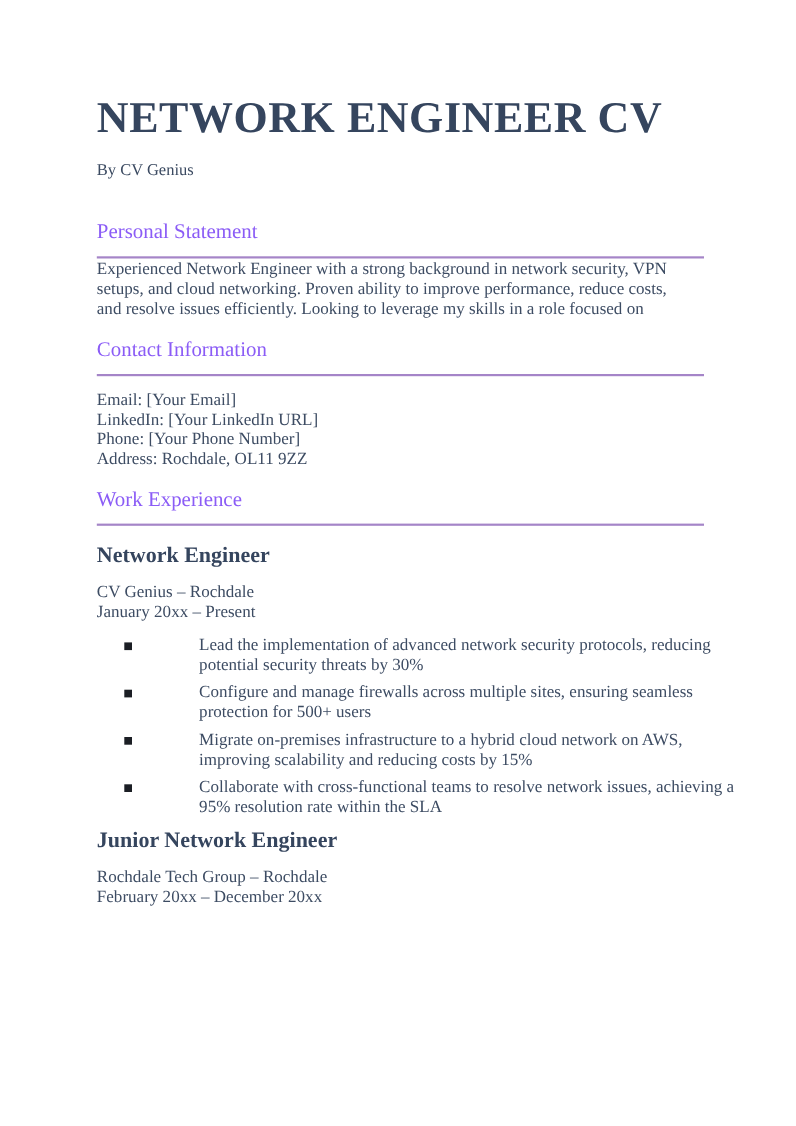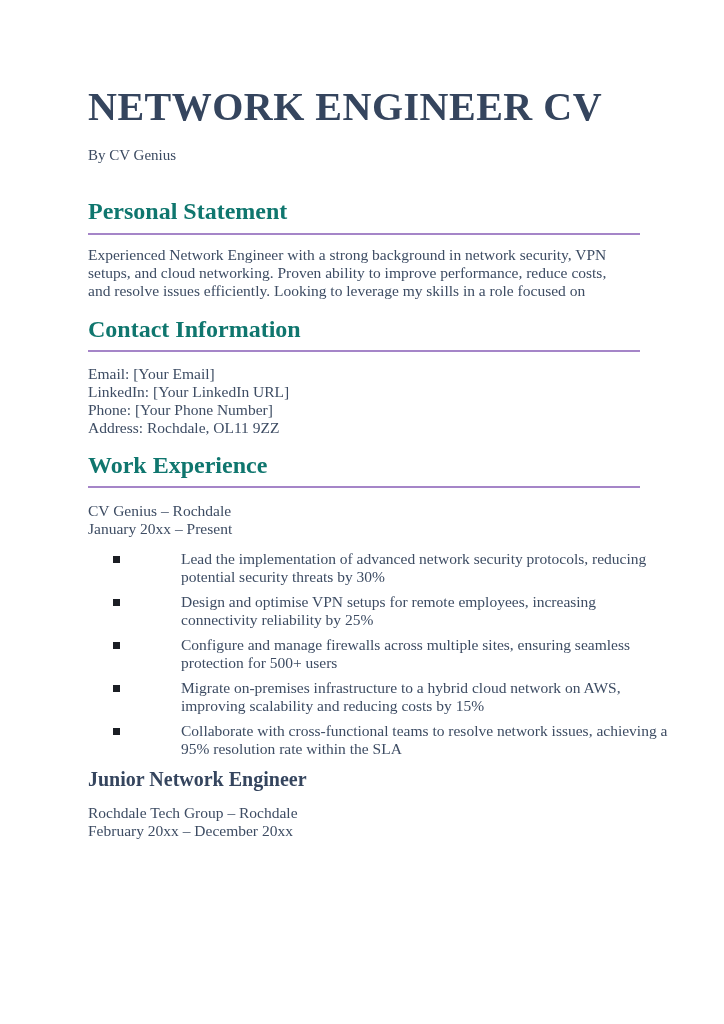--- a/index.html
+++ b/index.html
@@ -32,43 +32,43 @@
   }
   .byline {
     margin-top: 20px;
     font-size: 15px;
     line-height: 17px;
     color: #3b4a61;
     white-space: nowrap;
   }
   .section-heading {
     margin: 0;
-    font-size: 24px;
+    font-size: 19px;
     line-height: 30px;
-    font-weight: bold;
-    color: #0f766e;
+    font-weight: normal;
+    color: #8b5cf6;
     white-space: nowrap;
   }
   .section-heading.ps { margin-top: 32px; }
   .section-heading.ci { margin-top: 14px; }
   .section-heading.we { margin-top: 13px; }
   .rule {
     height: 2px;
     width: 552px;
     background: #a585c8;
     margin-top: 7px;
   }
   .section-heading.ci + .rule, .section-heading.we + .rule { margin-top: 6px; }
   .body-lines {
     font-size: 15.5px;
     line-height: 18px;
     color: #3d4c63;
   }
   .body-lines div { white-space: nowrap; }
-  .paragraph { margin-top: 11px; }
+  .paragraph { margin-top: 1px; }
   .contact-lines { margin-top: 13px; }
   .job-title {
     margin: 0;
     font-size: 20px;
     line-height: 22px;
     font-weight: bold;
     color: #35455e;
     white-space: nowrap;
   }
   .job-title.first { margin-top: 16px; }
@@ -126,38 +126,32 @@
       <div>LinkedIn: [Your LinkedIn URL]</div>
       <div>Phone: [Your Phone Number]</div>
       <div>Address: Rochdale, OL11 9ZZ</div>
     </div>
   </div>
 
   <div>
     <h2 class="section-heading we">Work Experience</h2>
     <div class="rule"></div>
 
+    <h3 class="job-title first">Network Engineer</h3>
     <div class="body-lines job-meta">
       <div>CV Genius – Rochdale</div>
       <div>January 20xx – Present</div>
     </div>
 
     <ul class="bullets">
       <li>
         <span class="bullet-marker"></span>
         <div class="bullet-text">
           <div>Lead the implementation of advanced network security protocols, reducing</div>
           <div>potential security threats by 30%</div>
-        </div>
-      </li>
-      <li>
-        <span class="bullet-marker"></span>
-        <div class="bullet-text">
-          <div>Design and optimise VPN setups for remote employees, increasing</div>
-          <div>connectivity reliability by 25%</div>
         </div>
       </li>
       <li>
         <span class="bullet-marker"></span>
         <div class="bullet-text">
           <div>Configure and manage firewalls across multiple sites, ensuring seamless</div>
           <div>protection for 500+ users</div>
         </div>
       </li>
       <li>

